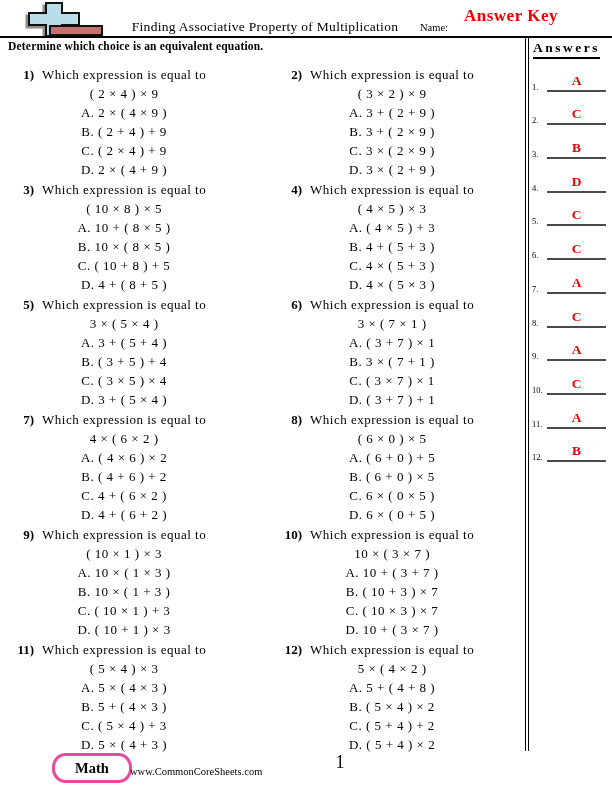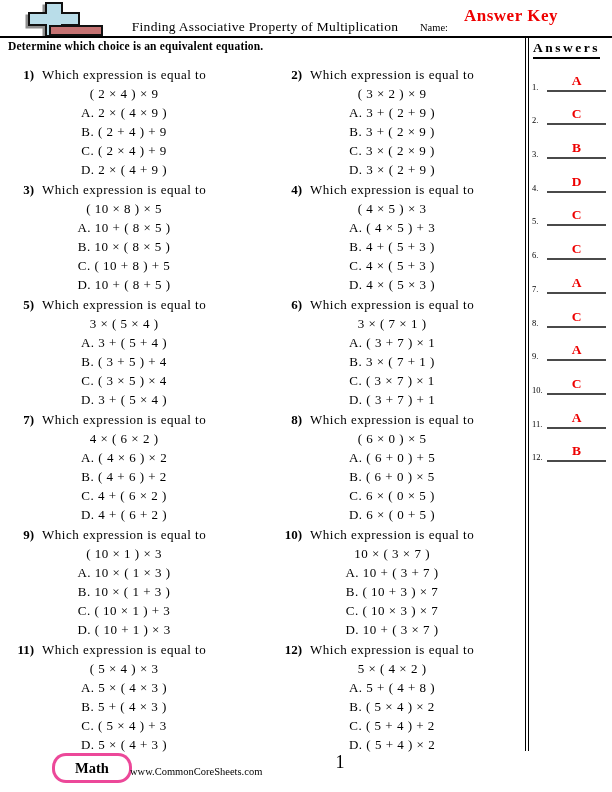--- a/index.html
+++ b/index.html
@@ -106,21 +106,21 @@
   </div>
       <div class="question">
     <div class="qnum">3)</div>
     <div class="qbody">
       <div>Which expression is equal to</div>
       <div>( 10 × 8 ) × 5</div>
       <div>
             <div class="choice">A. 10 + ( 8 × 5 )</div>
             <div class="choice">B. 10 × ( 8 × 5 )</div>
             <div class="choice">C. ( 10 + 8 ) + 5</div>
-            <div class="choice">D. 10 + ( 8 + 5 )</div>
+            <div class="choice">D. 4 + ( 8 + 5 )</div>
           </div>
     </div>
   </div>
       <div class="question">
     <div class="qnum">4)</div>
     <div class="qbody">
       <div>Which expression is equal to</div>
       <div>( 4 × 5 ) × 3</div>
       <div>
             <div class="choice">A. ( 4 × 5 ) + 3</div>

